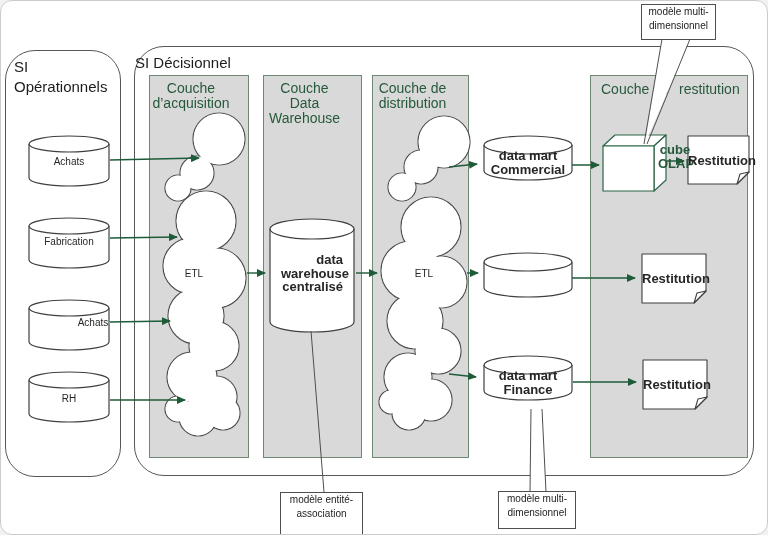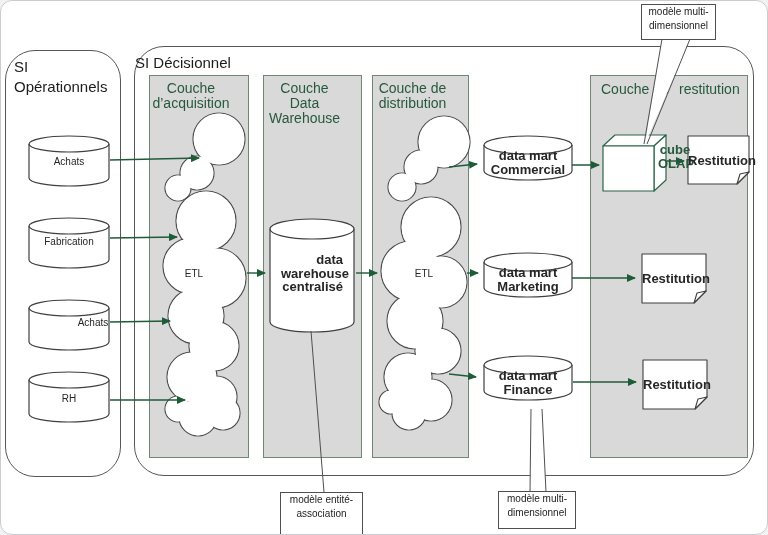--- a/index.html
+++ b/index.html
@@ -238,21 +238,20 @@
   <div class="lbl" style="left:28px; top:154px; width:80px;">Achats</div>
   <div class="lbl" style="left:28px; top:234px; width:80px;">Fabrication</div>
   <div class="lbl" style="left:28px; top:315px; width:80px;margin-left:24px;">Achats</div>
   <div class="lbl" style="left:28px; top:391px; width:80px;">RH</div>
 
   <div class="lbl" style="left:163px; top:266px; width:60px;">ETL</div>
   <div class="lbl small" style="left:280px; top:252px; width:62px;text-align:right;">data warehouse centralisé</div>
   <div class="lbl" style="left:393px; top:266px; width:60px;">ETL</div>
 
   <div class="lbl small" style="left:487px; top:148px; width:80px;">data mart Commercial</div>
-  <div class="lbl small" style="left:487px; top:265px; width:80px;">data mart Marketing</div>
   <div class="lbl small" style="left:487px; top:368px; width:80px;">data mart Finance</div>
 
   <div class="lbl small green-text" style="left:611px; top:142px; width:34px;margin-left:46px;">cube OLAP</div>
 
   <div class="lbl small" style="left:687px; top:153px; width:61px;">Restitution</div>
   <div class="lbl small" style="left:641px; top:271px; width:64px;">Restitution</div>
   <div class="lbl small" style="left:642px; top:377px; width:64px;">Restitution</div>
 
   <div class="callout" style="left:640px; top:3px; width:75px; height:36px;">modèle multi-dimensionnel</div>
   <div class="callout" style="left:279px; top:491px; width:83px; height:48px;">modèle entité-association</div>

